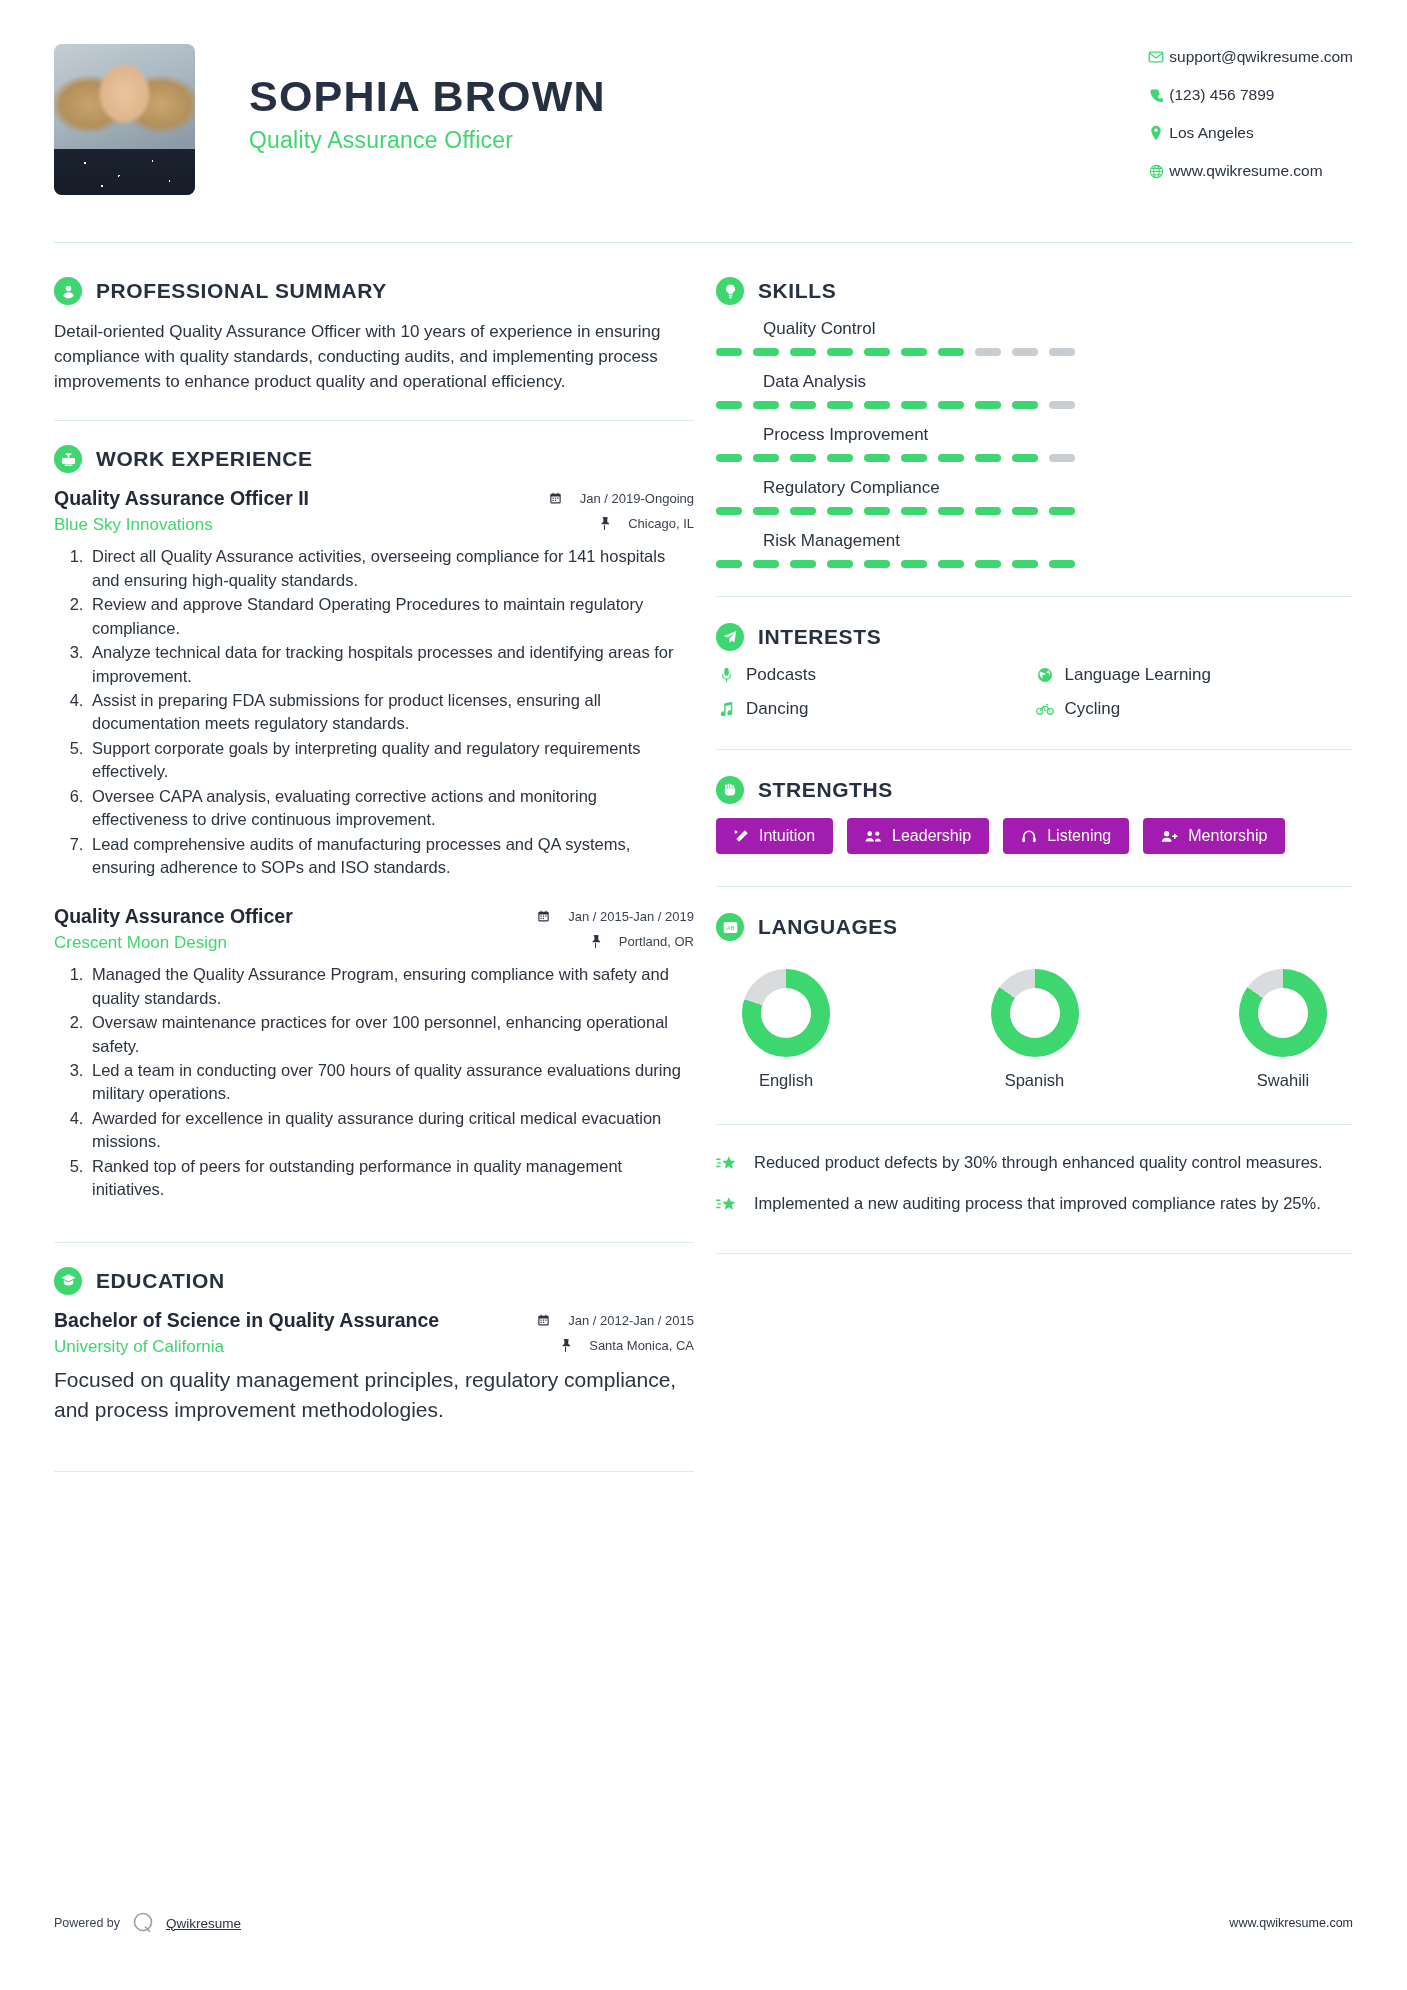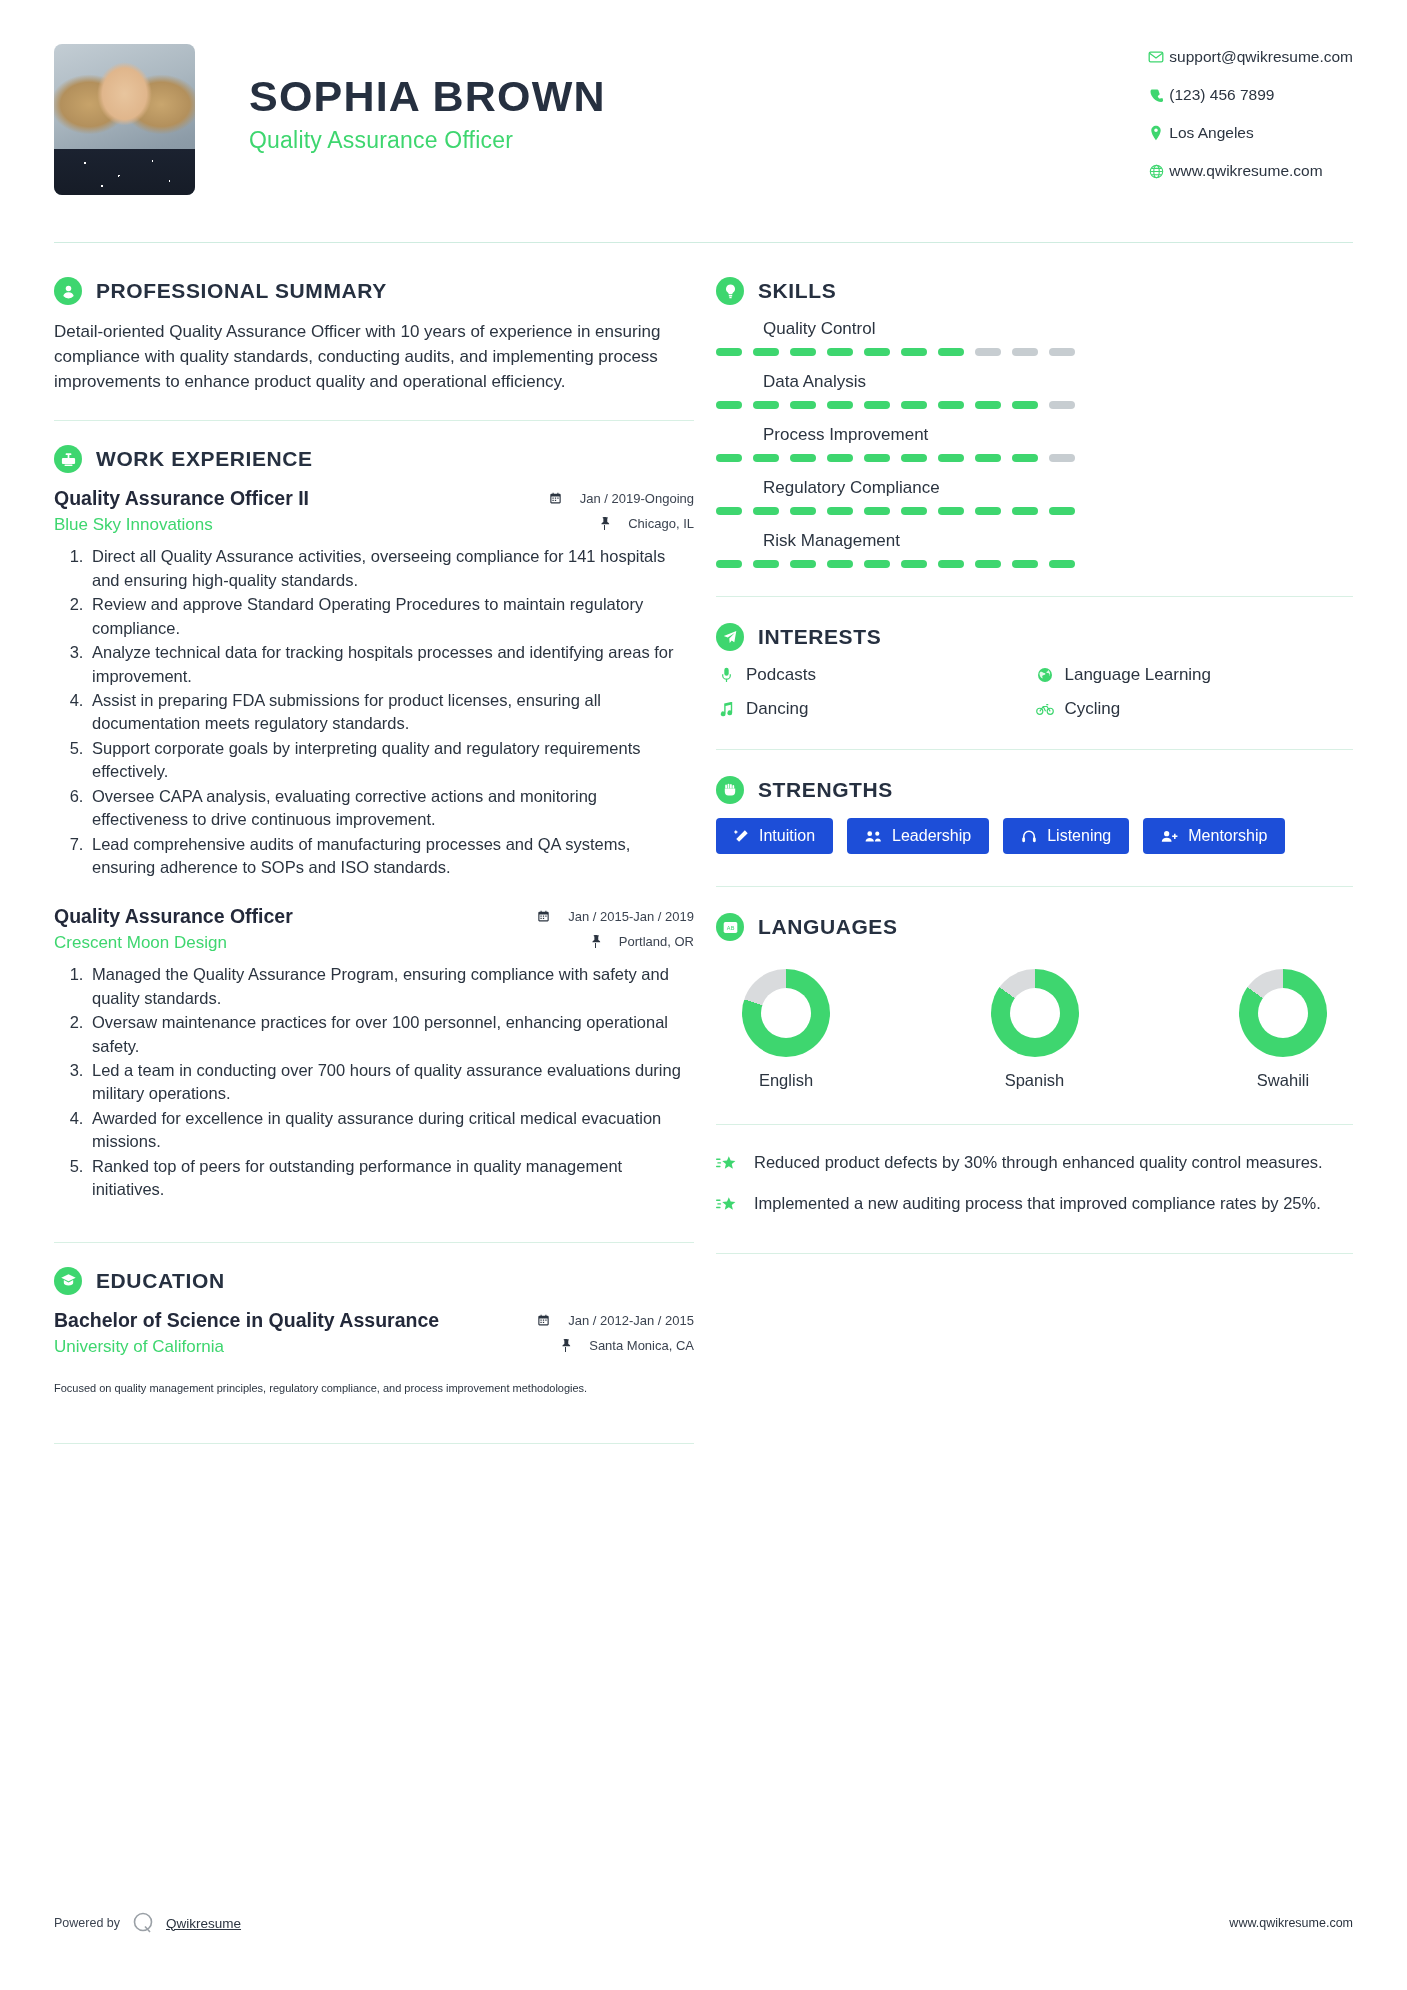--- a/index.html
+++ b/index.html
@@ -68,38 +68,38 @@
 
   .job-head { display: flex; align-items: baseline; }
   .job-title { font-size: 19.5px; font-weight: 600; color: #23293a; }
   .meta { margin-left: auto; font-size: 13px; color: #3b4350; display: flex; align-items: center; gap: 18px; }
   .meta .mi { color: #2b3440; display: inline-flex; }
   .org-row { display: flex; align-items: baseline; margin-top: 5px; }
   .org { font-size: 17px; color: #3ed66f; }
   ol.bullets { margin: 10px 0 0 34px; font-size: 16.5px; line-height: 1.42; }
   ol.bullets li { margin-bottom: 1px; padding-left: 4px; }
   .job-block + .job-block { margin-top: 26px; }
-  .edu-desc { font-size: 11px; line-height: 1.45; margin-top: 24px; }
+  .edu-desc { font-size: 21px; line-height: 1.45; margin-top: 8px; }
 
   
   .skill { margin-bottom: 16px; }
   .skill-name { font-size: 17px; color: #2b3440; margin-bottom: 9px; margin-left: 47px; }
   .dots { display: flex; gap: 11px; }
   .dot { width: 26px; height: 8px; border-radius: 5px; background: #c7cdd1; }
   .dot.on { background: #3ed66f; }
 
   
   .interests { display: grid; grid-template-columns: 1fr 1fr; row-gap: 14px; }
   .int { display: flex; align-items: center; gap: 10px; font-size: 17px; }
   .int .ii { color: #3ed66f; display: inline-flex; width: 20px; justify-content: center; }
 
   
   .strengths { display: flex; flex-wrap: wrap; gap: 14px 14px; }
   .str {
-    background: #1d4ed8; color: #ffffff; border-radius: 4px;
+    background: #a21caf; color: #ffffff; border-radius: 4px;
     padding: 9px 18px; display: inline-flex; align-items: center; gap: 10px;
     font-size: 16px;
   }
   .str .si { display: inline-flex; }
 
   
   .langs { display: flex; justify-content: space-between; padding: 14px 6px 0; }
   .lang { text-align: center; width: 128px; }
   .donut { width: 88px; height: 88px; margin: 0 auto; border-radius: 50%; position: relative; }
   .donut:after {

